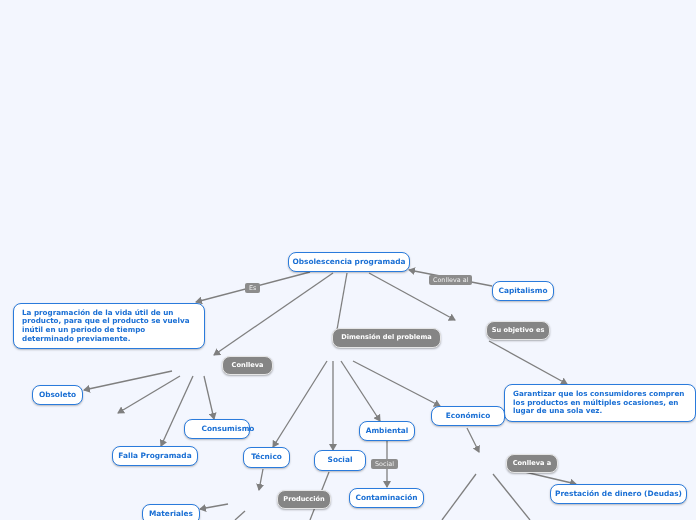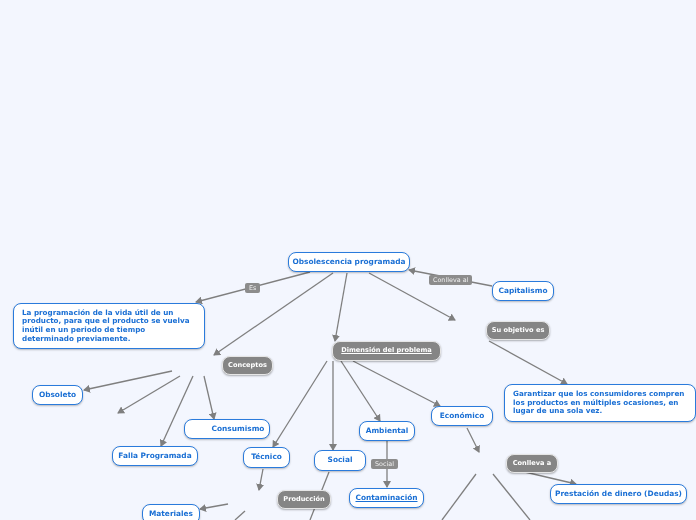--- a/index.html
+++ b/index.html
@@ -92,44 +92,44 @@
   <div class="label" style="left:245px; top:283px;">Es</div>
   <div class="label" style="left:429px; top:275px;">Conlleva al</div>
   <div class="label" style="left:371px; top:459px;">Social</div>
 
   <div class="node blue" style="left:288px; top:252px; width:122px; height:20px;">Obsolescencia programada</div>
 
   <div class="node blue" style="left:492px; top:281px; width:62px; height:20px;">Capitalismo</div>
 
   <div class="node blue multiline" style="left:13px; top:303px; width:192px; height:46px; font-size:7.2px;">La programación de la vida útil de un producto, para que el producto se vuelva inútil en un periodo de tiempo determinado previamente.</div>
 
-  <div class="node grey" style="left:174px; top:356px; width:51px; height:19px;">Conceptos</div>
+  <div class="node grey" style="left:174px; top:356px; width:51px; height:19px;">Conlleva</div>
 
-  <div class="node grey" style="left:284px; top:341px; width:109px; height:20px;text-decoration:underline;">Dimensión del problema</div>
+  <div class="node grey" style="left:284px; top:328px; width:109px; height:20px;">Dimensión del problema</div>
 
   <div class="node grey" style="left:438px; top:321px; width:64px; height:19px;">Su objetivo es</div>
 
   <div class="node blue multiline" style="left:504px; top:384px; width:192px; height:38px; font-size:7.2px;">Garantizar que los consumidores compren los productos en múltiples ocasiones, en lugar de una sola vez.</div>
 
   <div class="node blue" style="left:32px; top:385px; width:51px; height:20px;">Obsoleto</div>
 
 
-  <div class="node blue" style="left:184px; top:419px; width:86px; height:20px;padding-left:22px;">Consumismo</div>
+  <div class="node blue" style="left:184px; top:419px; width:66px; height:20px;padding-left:22px;">Consumismo</div>
 
   <div class="node blue" style="left:112px; top:446px; width:86px; height:20px;">Falla Programada</div>
 
   <div class="node blue" style="left:243px; top:447px; width:47px; height:21px;">Técnico</div>
 
   <div class="node blue" style="left:314px; top:450px; width:52px; height:21px;">Social</div>
 
   <div class="node blue" style="left:359px; top:421px; width:56px; height:20px;">Ambiental</div>
 
-  <div class="node blue" style="left:431px; top:406px; width:62px; height:20px;">Económico</div>
+  <div class="node blue" style="left:431px; top:406px; width:74px; height:20px;">Económico</div>
 
-  <div class="node blue" style="left:349px; top:488px; width:75px; height:20px;text-decoration:underline;">Contaminación</div>
+  <div class="node blue" style="left:349px; top:488px; width:75px; height:20px;">Contaminación</div>
 
   <div class="node grey" style="left:458px; top:454px; width:52px; height:19px;">Conlleva a</div>
 
   <div class="node blue" style="left:550px; top:484px; width:137px; height:20px;">Prestación de dinero (Deudas)</div>
 
   <div class="node grey" style="left:229px; top:490px; width:54px; height:19px;">Producción</div>
 
   <div class="node blue" style="left:142px; top:504px; width:58px; height:20px;">Materiales</div>
 </div>
 

